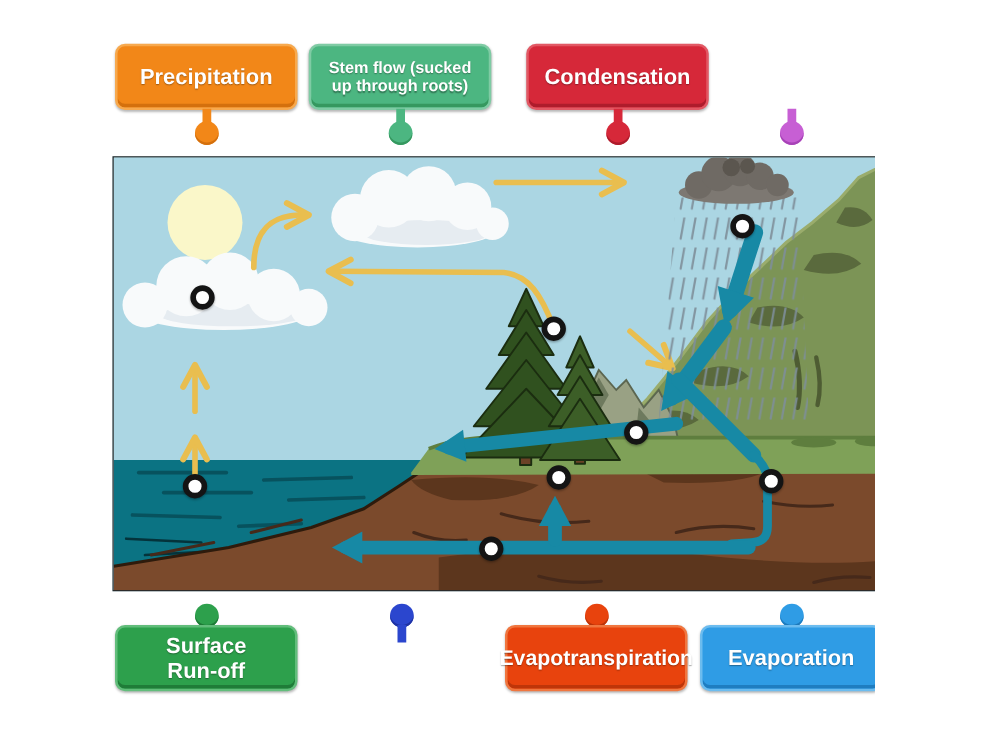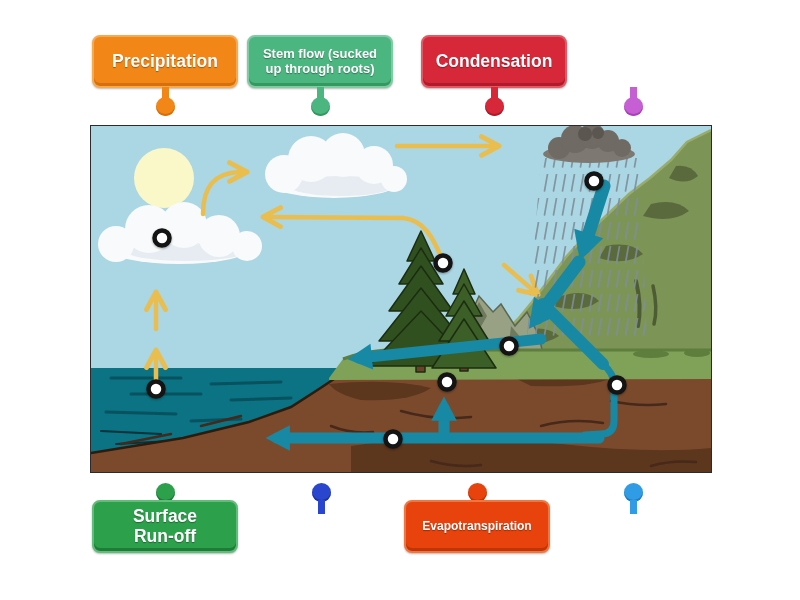--- a/index.html
+++ b/index.html
@@ -1,27 +1,27 @@
 <!DOCTYPE html>
 <html><head>
 <meta charset="utf-8">
 <style>
   html,body{margin:0;padding:0;background:#fff;}
-  .stage{position:relative;width:800px;height:600px;background:#fff;overflow:hidden;
+  .stage{position:relative;width:700px;height:600px;background:#fff;overflow:hidden;
          font-family:"Liberation Sans","DejaVu Sans",sans-serif;}
   
   .label-wrap{position:absolute;width:146px;height:82px;}
   .card{position:absolute;left:0;width:146px;height:53px;box-sizing:border-box;
         background:var(--bg);border:2px solid var(--border);border-radius:8px;
         box-shadow:inset 0 -3px 0 var(--shade), 0 1px 2px rgba(0,0,0,.28);
         display:flex;align-items:center;justify-content:center;cursor:grab;}
   .card span{color:#fff;font-weight:bold;font-size:17.5px;line-height:1.12;text-align:center;
         white-space:pre-line;text-shadow:0 1px 1px rgba(0,0,0,.35);padding:0 6px;}
   .card span.small{font-size:13px;}
-  .card span.small2{font-size:12px;}
+  .card span.small2{font-size:17px;}
   .stem{position:absolute;left:69.5px;width:7px;background:var(--bg);}
   .dot{position:absolute;left:63.5px;width:19px;height:19px;border-radius:50%;
        background:var(--bg);box-shadow:inset 0 -2px 0 var(--shade);}
   .top-row .card{top:0;}
   .top-row .stem{top:52px;height:12px;}
   .top-row .dot{top:62px;}
   .bot-row .dot{top:0;}
   .bot-row .stem{top:17px;height:14px;}
   .bot-row .card{top:17px;}
   
@@ -243,16 +243,19 @@
     <div class="label-wrap bot-row" style="left: 404px; top: 483px; --bg: #E8430D; --border: #F0763F; --shade: #BE3509;">
       <div class="dot"></div>
       <div class="stem"></div>
       <div class="card">
           <span class="small2">Evapotranspiration</span>
         </div>
     </div>
     <div class="label-wrap bot-row" style="left: 560px; top: 483px; --bg: #2F9CE5; --border: #6CBCEF; --shade: #1F7DC0;">
       <div class="dot"></div>
       <div class="stem"></div>
+      <div class="card">
+          <span>Evaporation</span>
+        </div>
     </div>
   </div>
 
 </div>
 
 </body></html>

